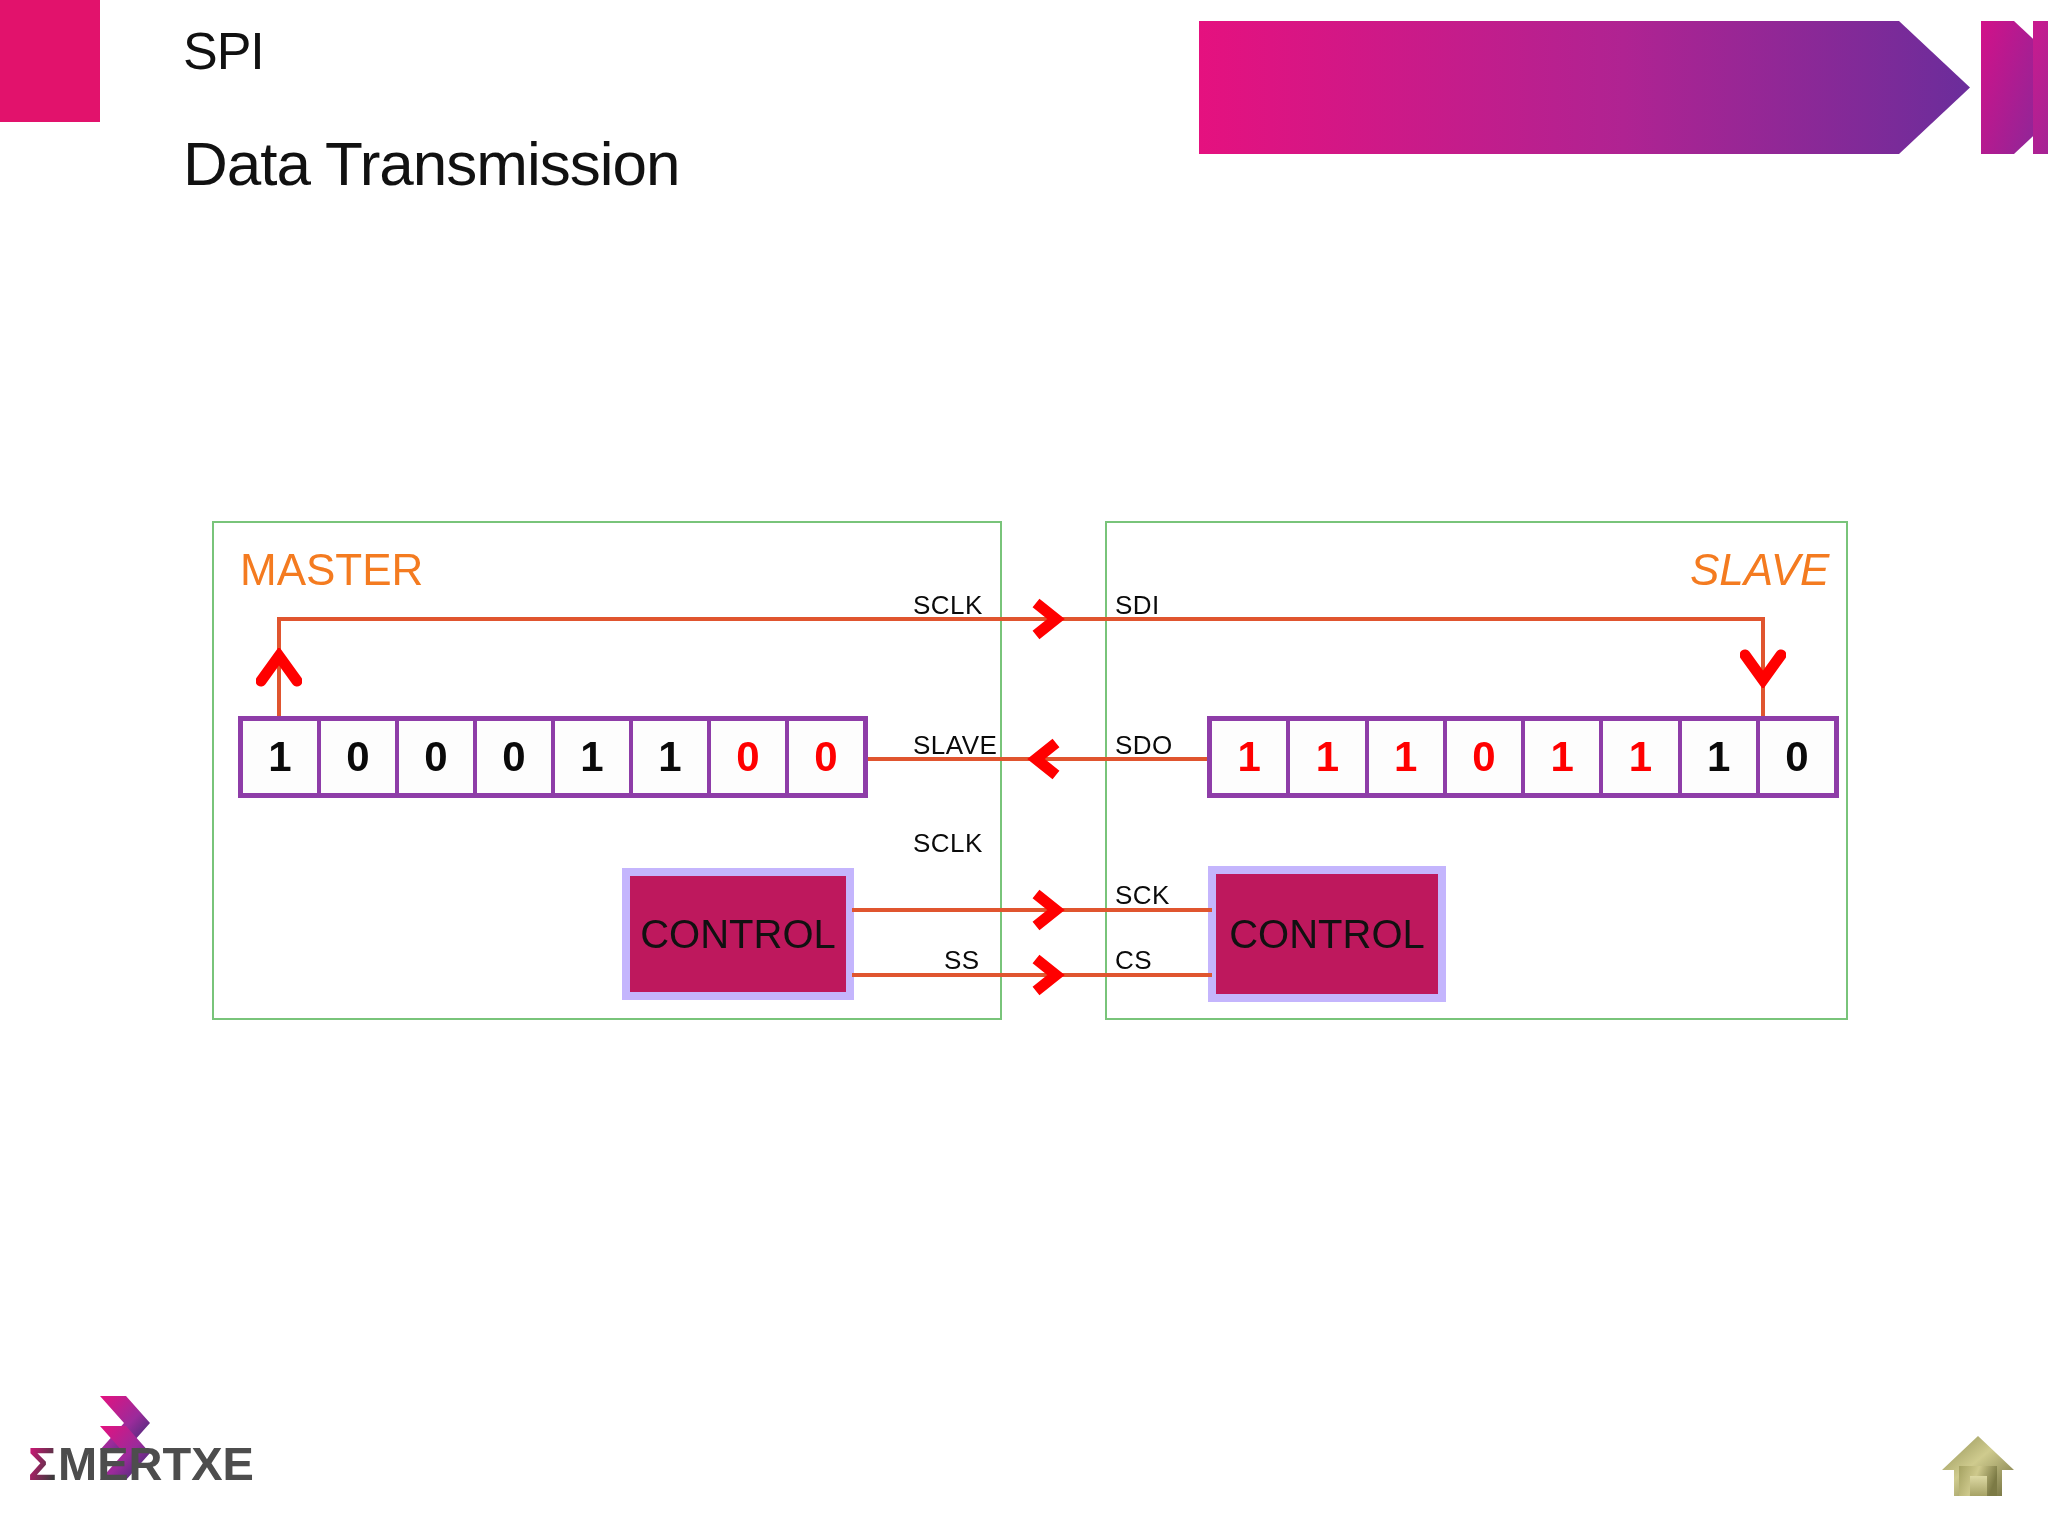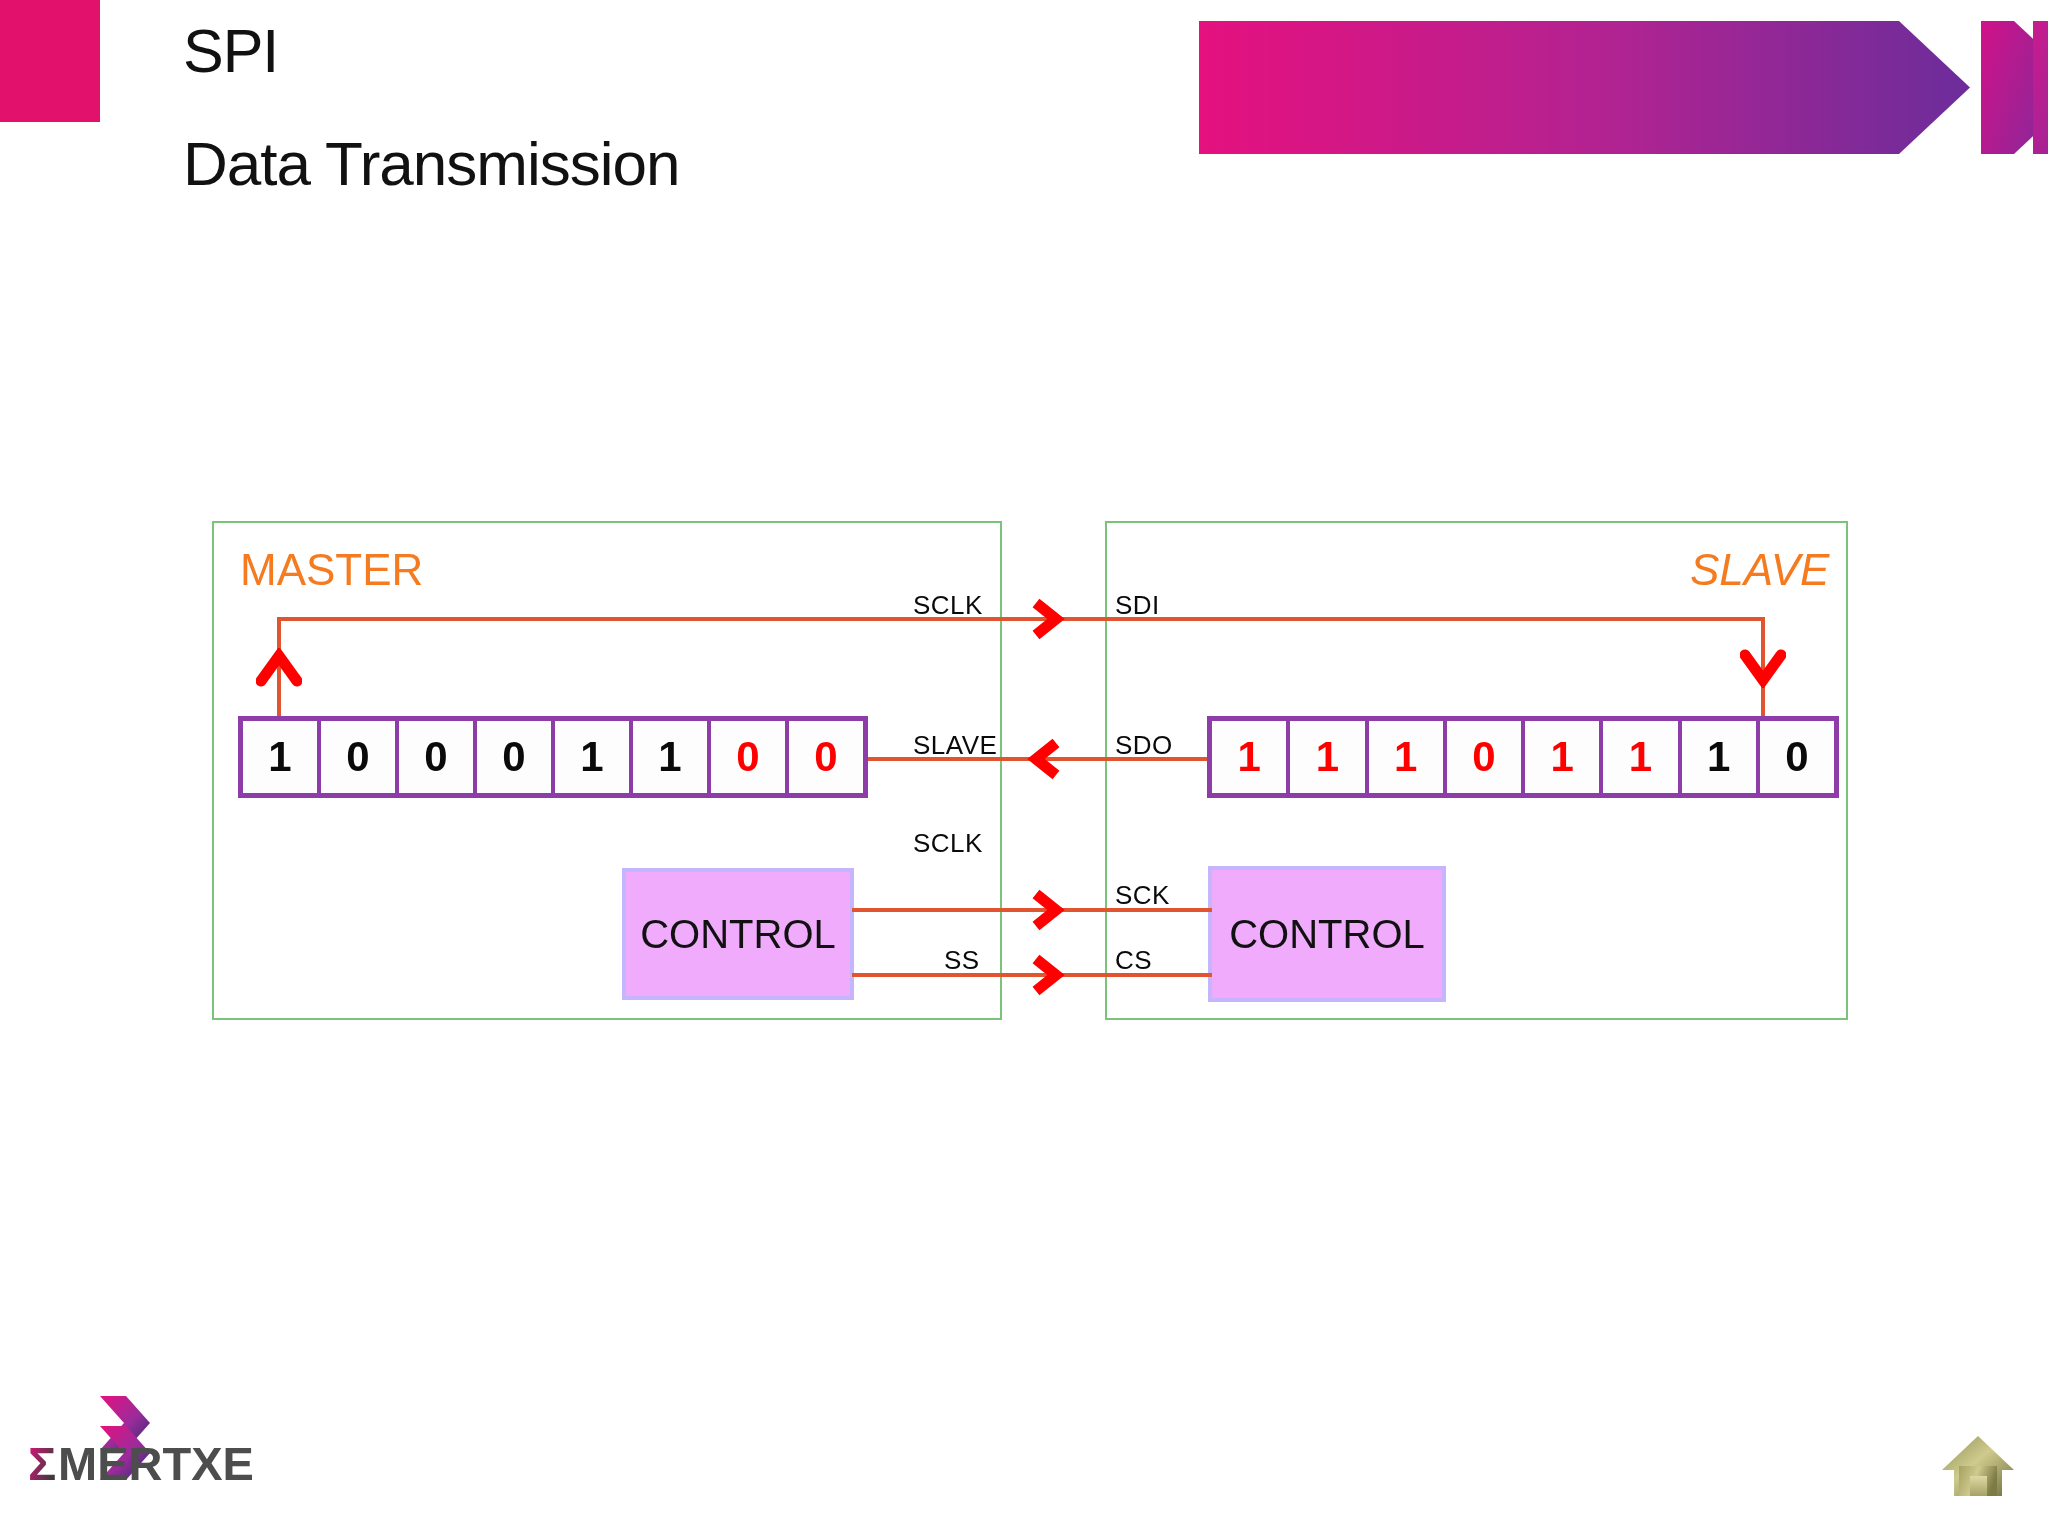--- a/index.html
+++ b/index.html
@@ -1,21 +1,21 @@
 <!DOCTYPE html>
 <html><head>
 <meta charset="utf-8">
 <style>
   html,body{margin:0;padding:0;background:#fff;}
   body{width:2048px;height:1535px;position:relative;overflow:hidden;
        font-family:"Liberation Sans","DejaVu Sans",sans-serif;}
 
   
   #title-accent-bar{position:absolute;left:0;top:0;width:100px;height:122px;background:#E2126C;}
-  #slide-title{position:absolute;left:183px;top:12px;font-size:61px;line-height:78px;color:#111;letter-spacing:-1px;}
+  #slide-title{position:absolute;left:183px;top:12px;font-size:52px;line-height:78px;color:#111;letter-spacing:-1px;}
   #slide-subtitle{position:absolute;left:183px;top:132px;font-size:62px;line-height:64px;color:#111;letter-spacing:-1px;}
   #header-banner{position:absolute;left:1199px;top:17px;width:849px;height:141px;}
 
   
   .panel{position:absolute;border:2px solid #79c47a;background:transparent;box-sizing:border-box;}
   #master-panel{left:212px;top:521px;width:790px;height:499px;}
   #slave-panel{left:1105px;top:521px;width:743px;height:499px;}
   .panel-label{position:absolute;font-size:44px;color:#F47B20;font-weight:400;letter-spacing:0px;}
   #master-label{left:240px;top:545px;}
   #slave-label{left:1690px;top:545px;font-style:italic;}
@@ -24,21 +24,21 @@
   .register{position:absolute;display:flex;border:5px solid #8E3DA8;box-sizing:border-box;background:#fdfdfd;}
   #master-register{left:238px;top:716px;width:630px;height:82px;}
   #slave-register{left:1207px;top:716px;width:632px;height:82px;}
   .bit-cell{flex:1 1 0;border-right:4px solid #8E3DA8;display:flex;align-items:center;justify-content:center;
             font-size:42px;font-weight:bold;box-sizing:border-box;}
   .bit-cell:last-child{border-right:none;}
   .bit-black{color:#0a0a0a;}
   .bit-red{color:#FF0000;}
 
   
-  .control-box{position:absolute;border:4px solid #c4b5fd;background:#f0abfc;box-sizing:border-box;
+  .control-box{position:absolute;border:8px solid #c4b5fd;background:#be185d;box-sizing:border-box;
                display:flex;align-items:center;justify-content:center;font-size:40px;color:#111;}
   #master-control{left:622px;top:868px;width:232px;height:132px;}
   #slave-control{left:1208px;top:866px;width:238px;height:136px;}
 
   
   .wire-h{position:absolute;height:4px;background:#E0552F;}
   .wire-v{position:absolute;width:4px;background:#E0552F;}
 
   .sig-label{position:absolute;font-size:26px;color:#0a0a0a;letter-spacing:0.5px;}
 

